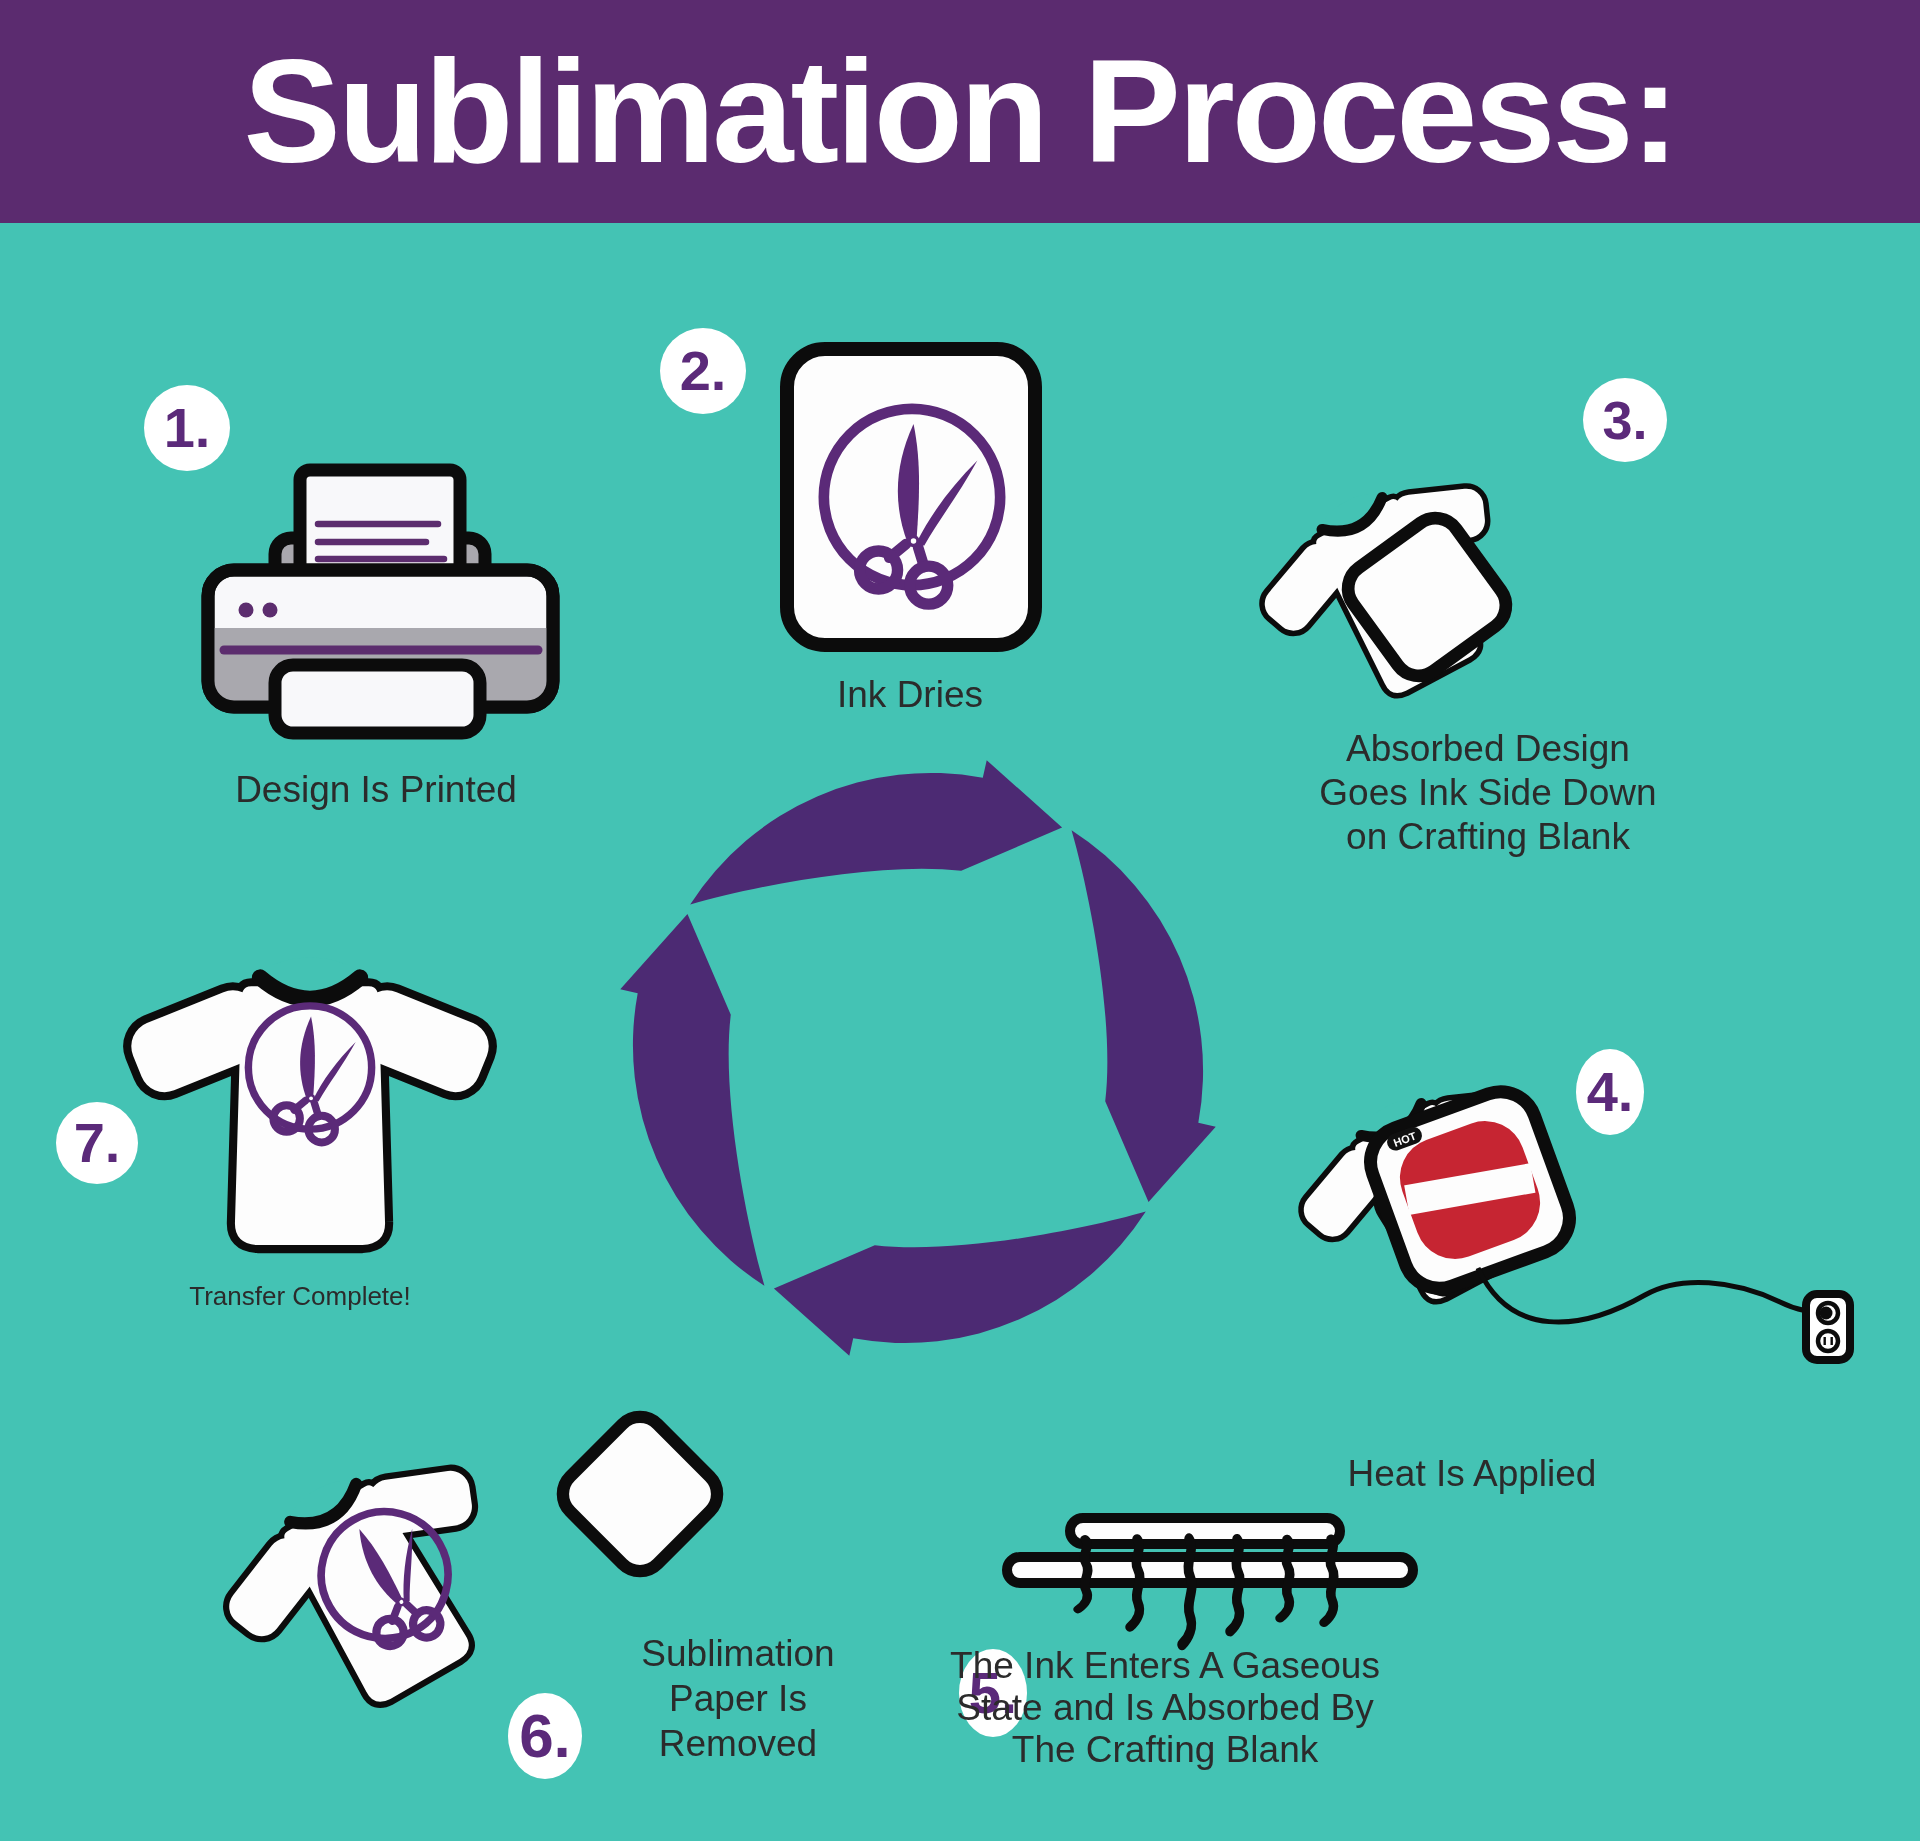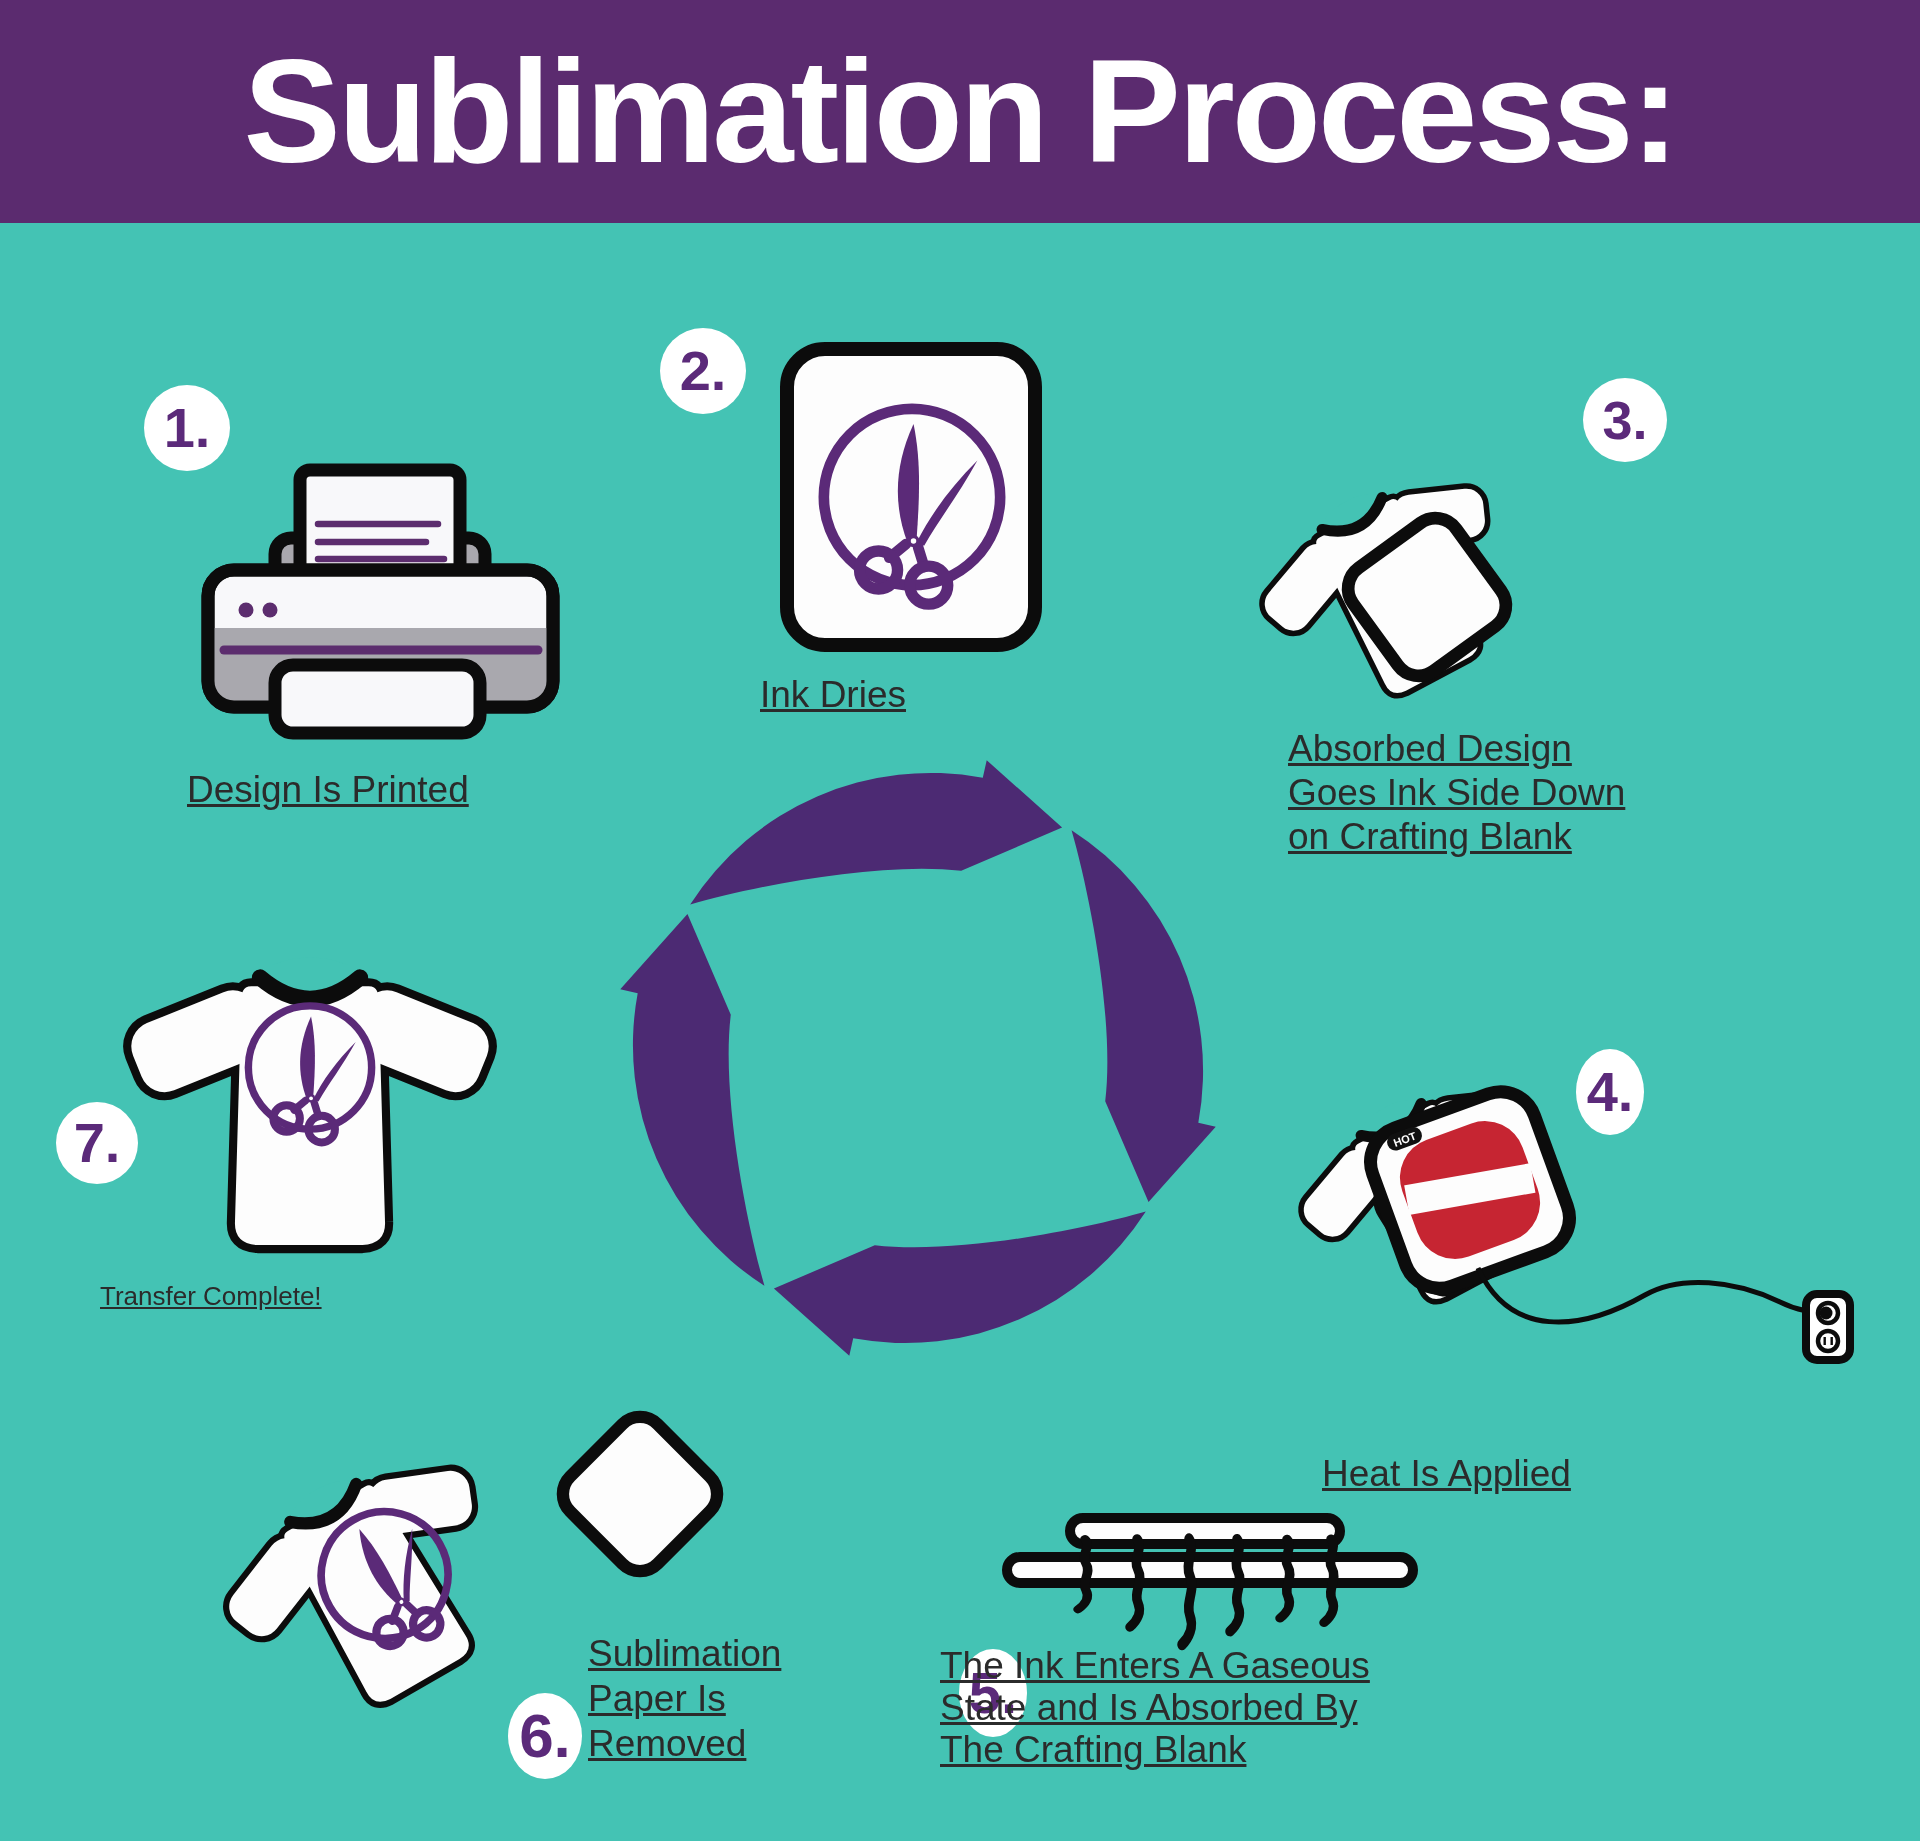--- a/index.html
+++ b/index.html
@@ -3,22 +3,22 @@
 <meta charset="utf-8">
 <style>
   html,body{margin:0;padding:0;background:#e8e8e8;}
   .canvas{position:relative;width:1920px;height:1841px;background:#44c3b4;overflow:hidden;
           font-family:"Liberation Sans",sans-serif;}
   .header{position:absolute;left:0;top:0;width:1920px;height:223px;background:#5b2b6f;
           display:flex;align-items:center;justify-content:center;}
   .title{color:#ffffff;font-size:146px;font-weight:bold;letter-spacing:-3px;white-space:nowrap;}
   .badge{position:absolute;background:#ffffff;border-radius:50%;color:#5b2a7a;font-weight:bold;
          display:flex;align-items:center;justify-content:center;line-height:1;}
-  .lbl{position:absolute;color:#2b2b2b;font-size:37px;line-height:44px;text-align:left;
-       white-space:pre-line;text-decoration:underline;}
+  .lbl{position:absolute;color:#2b2b2b;font-size:37px;line-height:44px;text-align:center;
+       white-space:pre-line;}
   svg.abs{position:absolute;display:block;}
 </style>
 </head>
 <body>
 
 <div class="canvas">
 
   <svg width="0" height="0" style="position:absolute" aria-hidden="true">
     <defs>
       <g id="tee">
@@ -76,21 +76,21 @@
     <clipPath id="pbody">
         <rect x="8" y="120" width="345" height="137" rx="26"></rect>
       </clipPath>
     <rect x="8" y="178" width="345" height="79" fill="#a9a8ae" clip-path="url(#pbody)"></rect>
     <rect x="8" y="120" width="345" height="137" rx="26" fill="none" stroke="#0c0c0c" stroke-width="13"></rect>
     <line x1="24" y1="200" x2="338" y2="200" stroke="#5c2d6e" stroke-width="9" stroke-linecap="round"></line>
     <circle cx="46" cy="160" r="7.5" fill="#5c2d6e"></circle>
     <circle cx="70" cy="160" r="7.5" fill="#5c2d6e"></circle>
     <rect x="75" y="215" width="205" height="68" rx="18" fill="#f8f8fa" stroke="#0c0c0c" stroke-width="13"></rect>
   </svg>
-  <div class="lbl" style="left:187px;top:768px;width:400px">Design Is Printed</div>
+  <div class="lbl" style="left:176px;top:768px;width:400px">Design Is Printed</div>
 
   <div class="badge" style="left:660px;top:328px;width:86px;height:86px;font-size:56px">
     <span>2.</span>
   </div>
   <svg class="abs" style="left:777px;top:339px" width="268" height="316" viewBox="0 0 268 316">
     <rect x="10" y="10" width="248" height="296" rx="38" fill="#fdfdfd" stroke="#0c0c0c" stroke-width="14"></rect>
     <use href="#sc-logo" transform="translate(135,158) scale(1.52)"></use>
   </svg>
   <div class="lbl" style="left:760px;top:673px;width:300px">Ink Dries</div>
 

